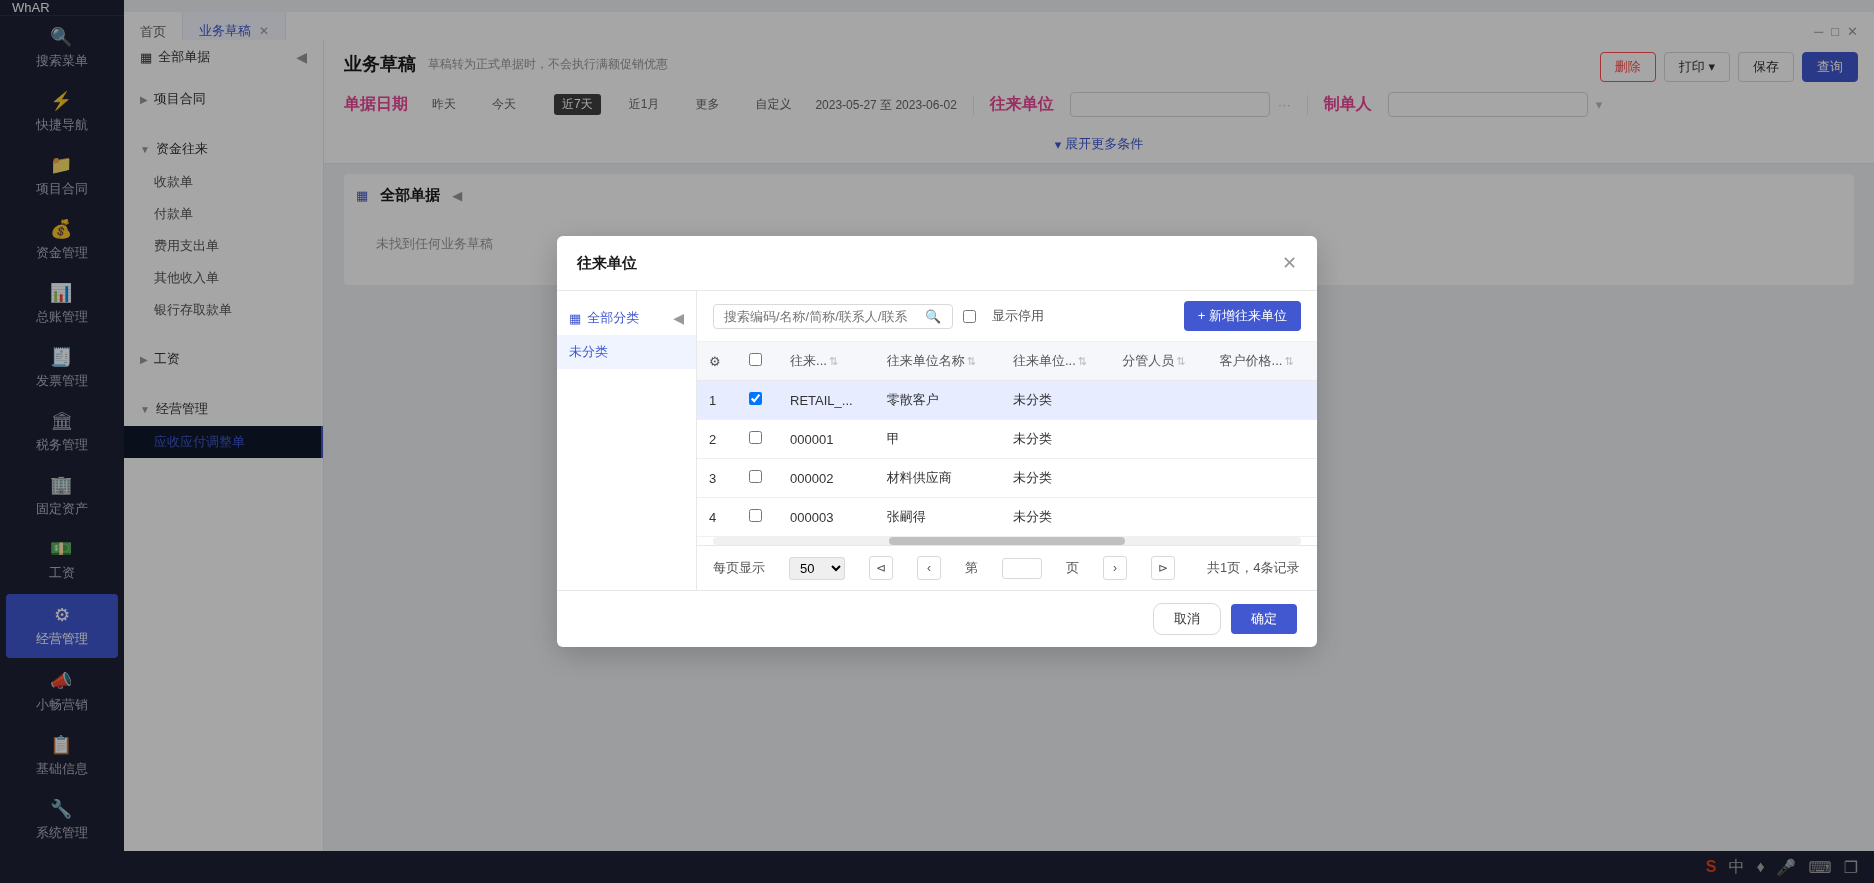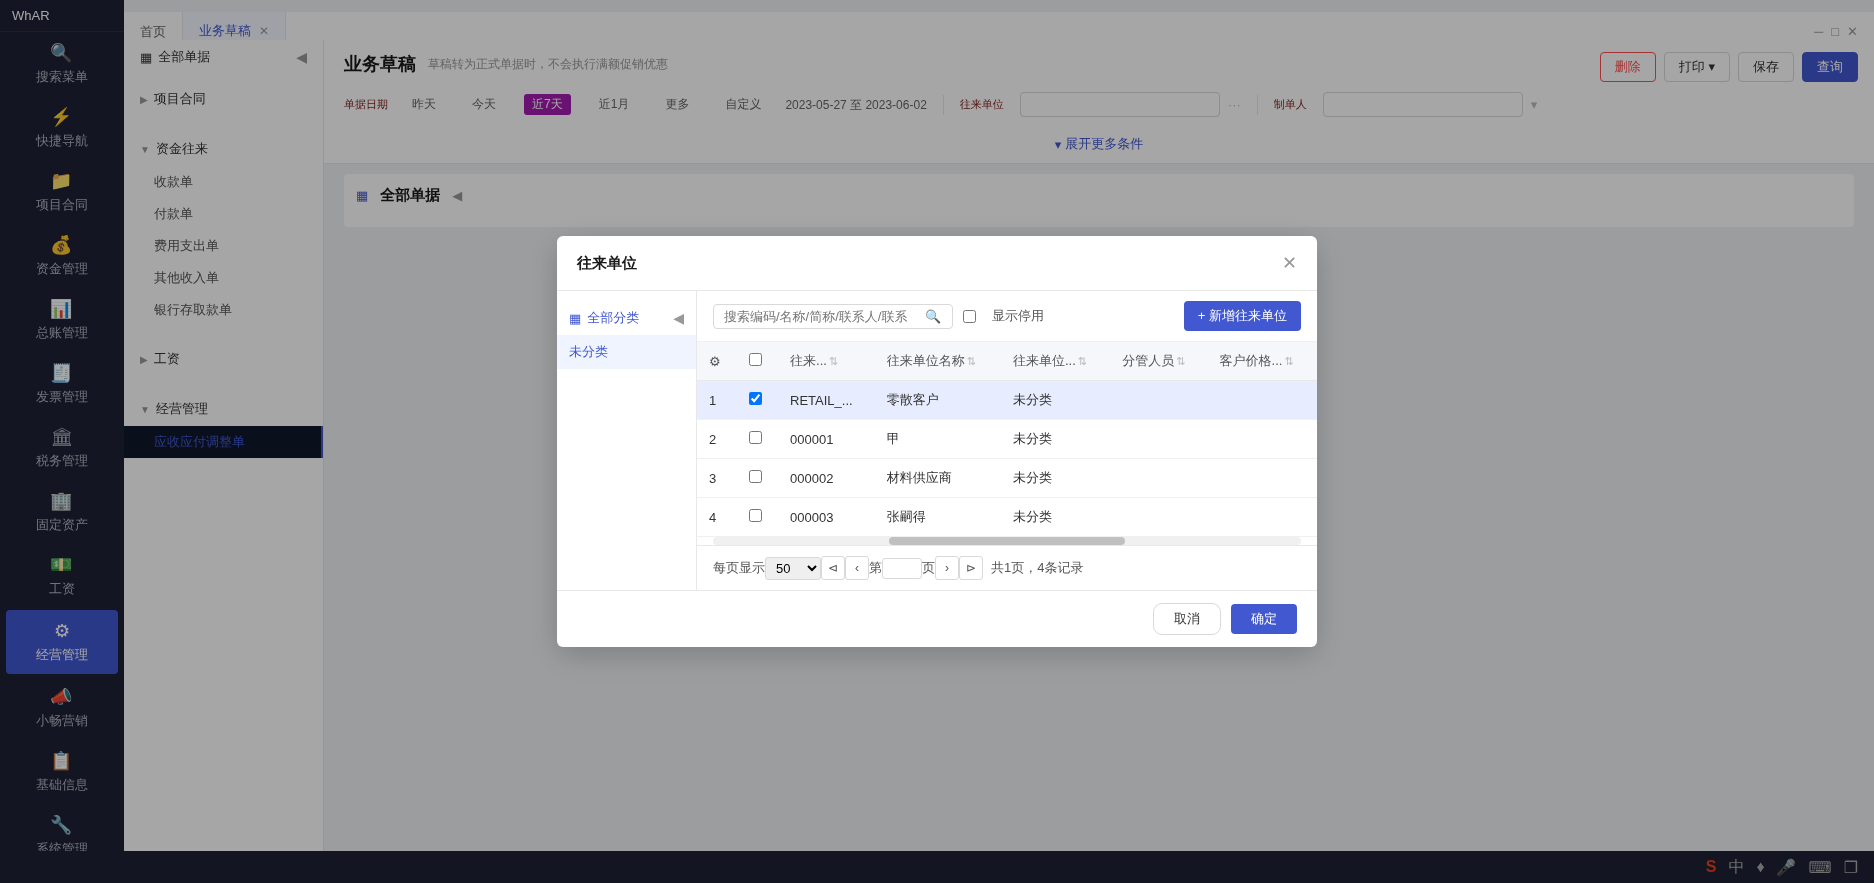--- a/index.html
+++ b/index.html
@@ -4,21 +4,21 @@
   <style>
     * { box-sizing: border-box; margin: 0; padding: 0; font-family: 'Microsoft YaHei', Arial, sans-serif; font-size: 13px; }
     body { background: #f0f2f5; width: 1874px; min-height: 883px; overflow: hidden; }
 
     
     .sidebar {
       position: fixed; left: 0; top: 0; width: 124px; height: 883px;
       background: #1e2235; color: #cdd0d8; display: flex; flex-direction: column;
     }
     .sidebar-logo {
-      height: 48px; display: flex; align-items: flex-start; padding: 8px 12px;
+      height: 48px; display: flex; align-items: flex-start; padding: 0 12px;
       color: #fff; font-size: 15px; border-bottom: 1px solid #2a2f45;
     }
     .sidebar-item {
       display: flex; flex-direction: column; align-items: center; justify-content: center;
       padding: 10px 0; cursor: pointer; color: #adb1be; font-size: 12px; gap: 4px;
     }
     .sidebar-item.active { color: #fff; background: #4158d0; border-radius: 4px; margin: 2px 6px; }
     .sidebar-icon { font-size: 18px; }
 
     
@@ -47,24 +47,24 @@
     .page-subtitle { font-size: 12px; color: #999; }
     .btn { padding: 5px 14px; border-radius: 4px; border: 1px solid #d9d9d9; cursor: pointer; font-size: 13px; background: #fff; color: #333; }
     .btn-primary { background: #4158d0; color: #fff; border-color: #4158d0; }
     .btn-danger { color: #ff4d4f; border-color: #ff4d4f; }
 
     
     .filter-area {
       background: #fff; padding: 12px 20px;
       display: flex; align-items: center; gap: 16px; flex-wrap: wrap;
     }
-    .filter-label { color: #7f1d1d; font-size: 11px; }
+    .filter-label { color: #ec4899; font-size: 16px; font-weight: bold; }
     .date-pills { display: flex; gap: 20px; }
     .date-pill { padding: 2px 8px; border-radius: 3px; cursor: pointer; color: #666; font-size: 12px; }
-    .date-pill.active { background: #a21caf; color: #fff; }
+    .date-pill.active { background: #404040; color: #fff; margin-left: 10px; }
     .date-range { font-size: 12px; color: #666; margin-top: 2px; }
     .filter-divider { width: 1px; height: 20px; background: #e8e8e8; }
     .filter-input { border: 1px solid #d9d9d9; border-radius: 4px; padding: 4px 10px; font-size: 13px; color: #333; min-width: 160px; }
     .expand-more { color: #4158d0; font-size: 12px; cursor: pointer; display: flex; align-items: center; gap: 4px; }
 
     
     .content-area {
       margin: 10px 20px; background: #fff; border-radius: 4px;
       padding: 12px;
     }
@@ -148,21 +148,21 @@
     td {
       padding: 10px 12px; font-size: 13px; color: #333;
       border-bottom: 1px solid #f0f0f0;
     }
     tr.selected { background: #e8ecff; }
     .sort-icon { color: #bbb; font-size: 11px; margin-left: 2px; }
 
     
     .modal-pagination {
       padding: 10px 16px; border-top: 1px solid #e8e8e8;
-      display: flex; align-items: center; gap: 0; font-size: 13px; color: #555;
+      display: flex; align-items: center; gap: 24px; font-size: 13px; color: #555;
     }
     .page-btn {
       width: 24px; height: 24px; border: 1px solid #d9d9d9; border-radius: 3px;
       display: flex; align-items: center; justify-content: center;
       cursor: pointer; font-size: 12px; color: #555; background: #fff;
     }
     .page-input {
       width: 40px; border: 1px solid #d9d9d9; border-radius: 3px;
       text-align: center; padding: 2px 4px; font-size: 13px;
     }
@@ -374,20 +374,21 @@
       </span>
     </div>
   </div>
 
   <div class="content-area">
     <div class="content-header">
       <span style="color:#4158d0;">▦</span>
       <span class="content-title">全部单据</span>
       <span style="color:#999;">◀</span>
     </div>
+    <div class="empty-hint">未找到任何业务草稿</div>
   </div>
 </div>
 
 <div class="overlay">
 
   <div class="modal">
     <div class="modal-header">
       <span class="modal-title">往来单位</span>
       <span class="modal-close">✕</span>
     </div>

